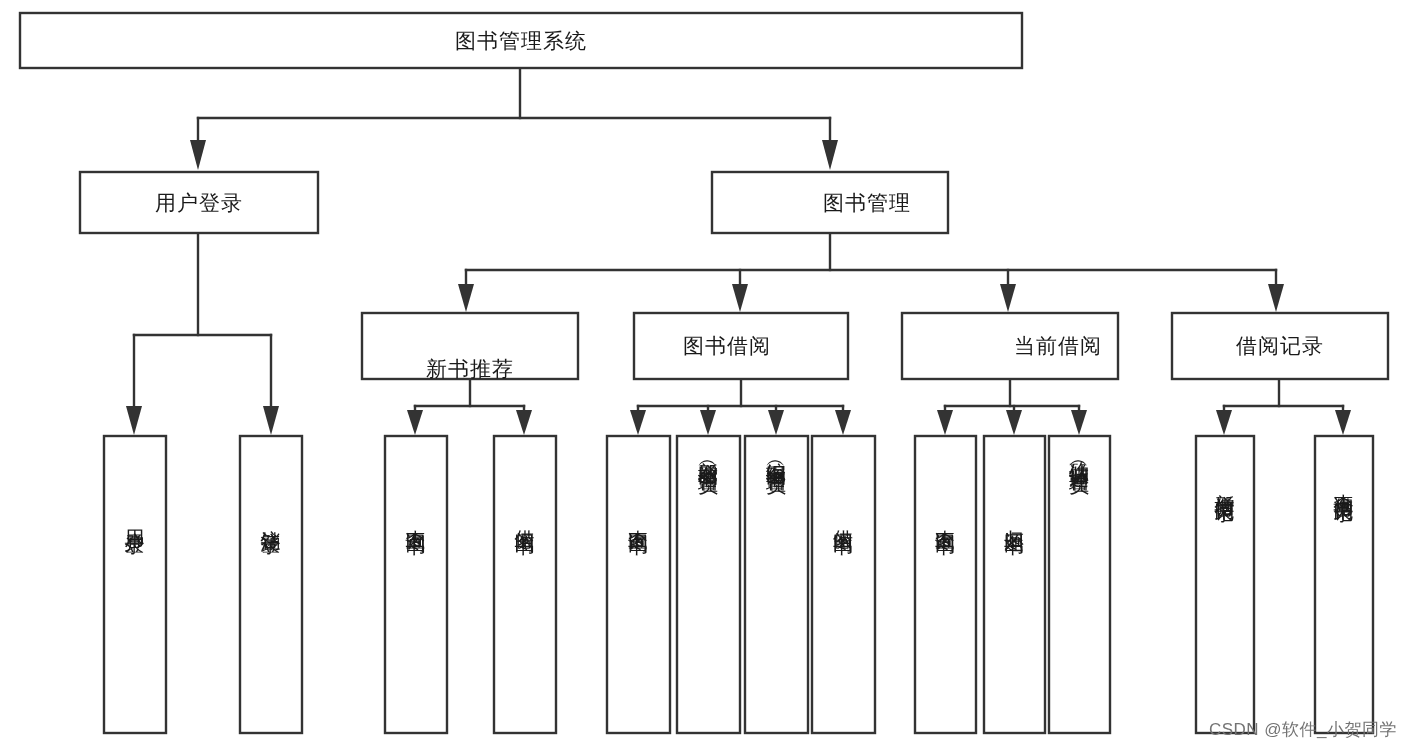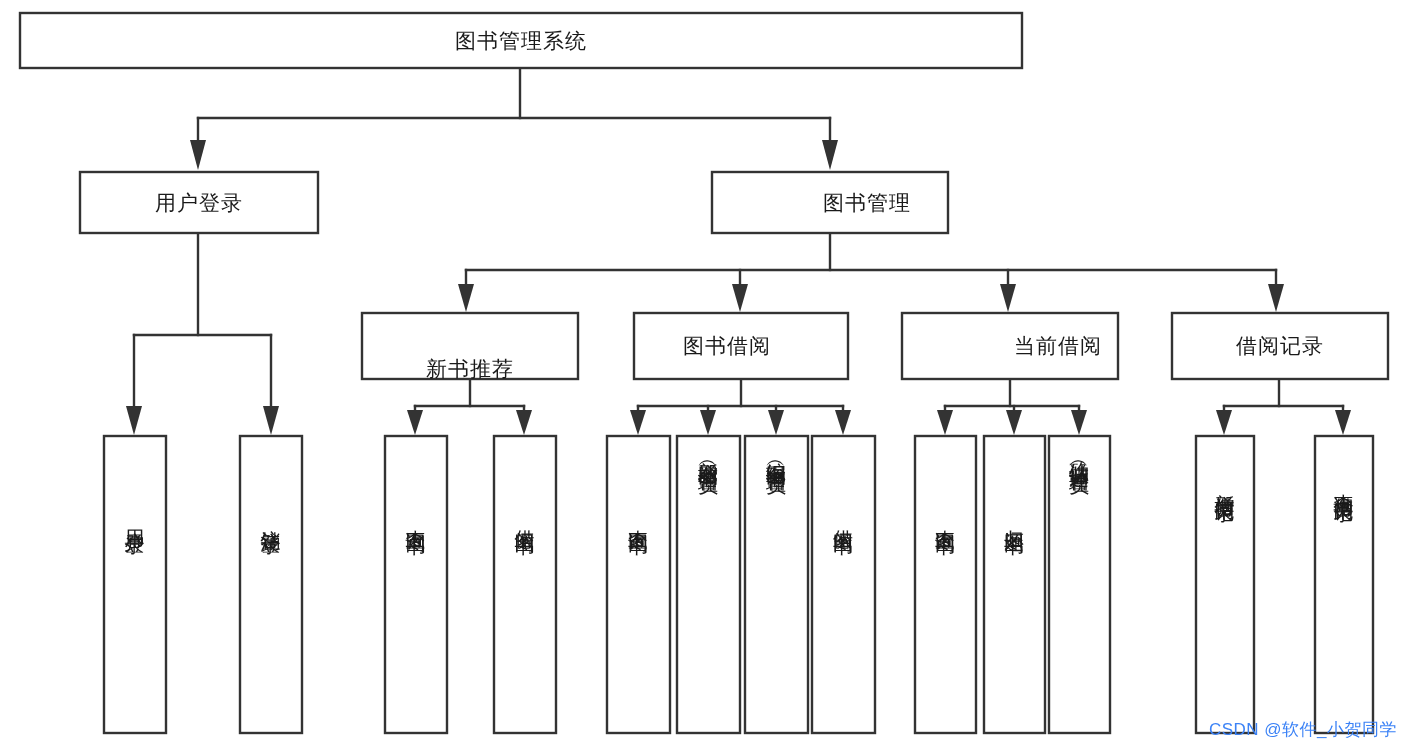--- a/index.html
+++ b/index.html
@@ -72,21 +72,21 @@
     color: #1a1a1a;
     letter-spacing: 1px;
     white-space: nowrap;
   }
   #watermark {
     position: absolute;
     right: 8px;
     bottom: 6px;
     font-family: "Liberation Sans", "DejaVu Sans", sans-serif;
     font-size: 17px;
-    color: #3b82f6;
+    color: #737373;
     letter-spacing: 0.5px;
     white-space: nowrap;
     pointer-events: none;
   }
 </style>
 </head>
 <body>
 
 <div id="diagram-root">
 

